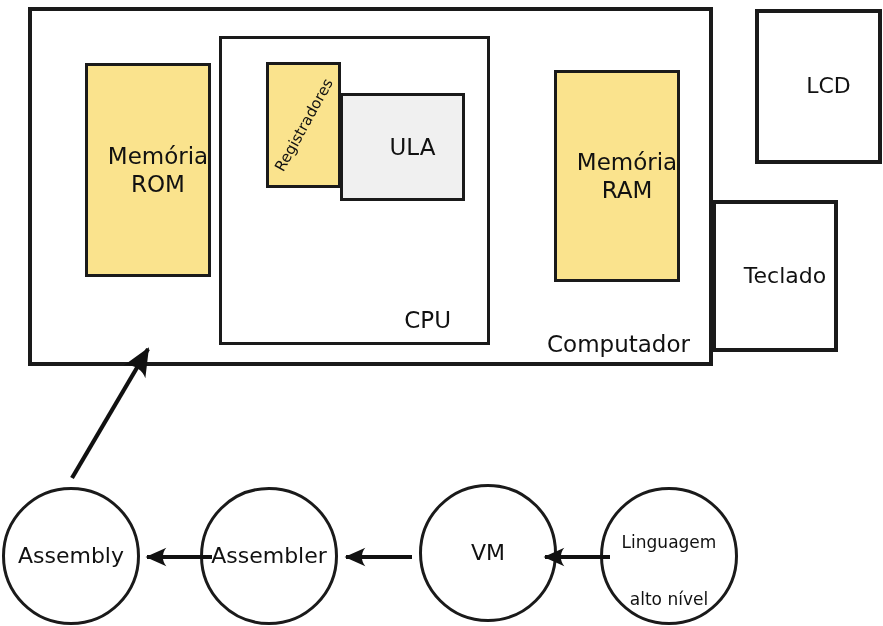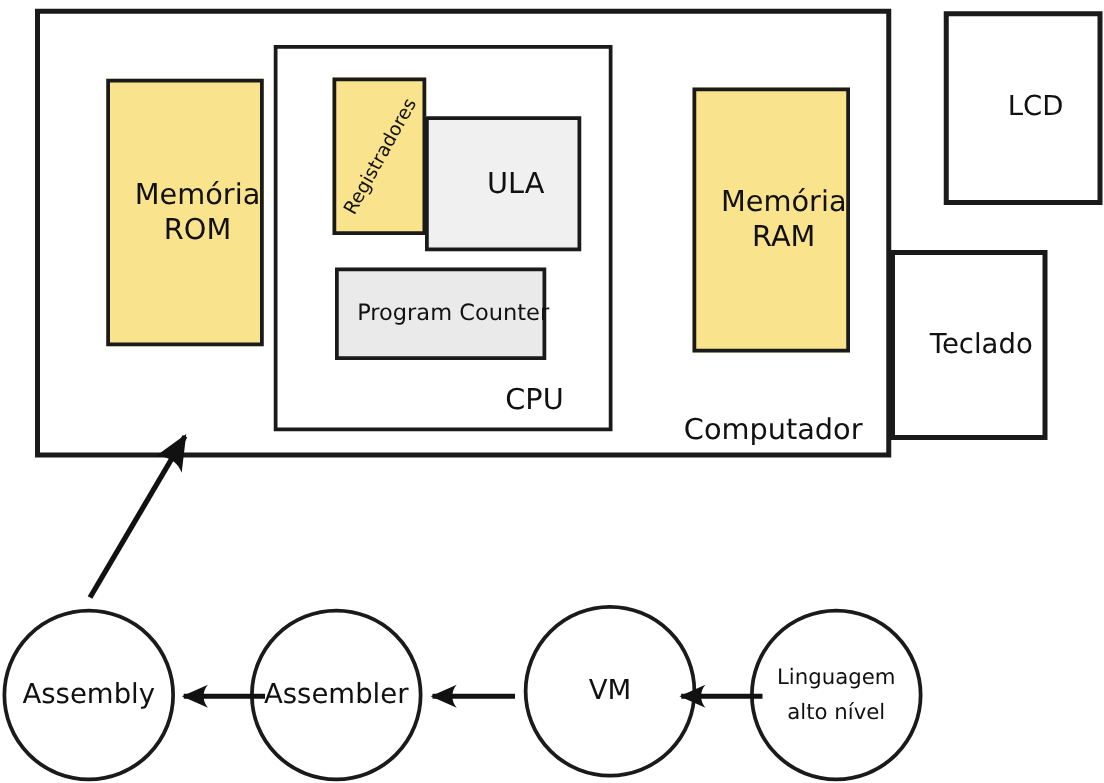--- a/index.html
+++ b/index.html
@@ -27,21 +27,21 @@
   .box.thick{border-width:4px;}
   .box.mem{background:var(--memory-fill);margin-left:28px;}
   .box.ula{background:var(--ula-fill);}
   .box.pc{background:var(--pc-fill);}
   .center-flex{
     display:flex;flex-direction:column;
     align-items:center;justify-content:center;
     text-align:center;height:100%;padding-left:20px;
   }
   .lbl{font-size:23px;line-height:1.22;white-space:nowrap;}
-  .lbl-sm{font-size:18px;line-height:1.55;white-space:nowrap;}
+  .lbl-sm{font-size:18px;line-height:1.55;white-space:nowrap;margin-top:29px;}
   .corner-label{
     position:absolute;
     font-size:23px;white-space:nowrap;
   }
   .rot-label{
     position:absolute;left:50%;top:50%;
     transform:translate(-50%,-50%) rotate(-61deg);
     font-size:15px;white-space:nowrap;
   }
   .circle{
@@ -87,25 +87,20 @@
   <div class="box mem" style="left:238px;top:62px;width:75px;height:126px;">
     <span class="rot-label">Registradores</span>
   </div>
 
   <div class="box ula" style="left:340px;top:59px;width:125px;height:108px;margin-top:34px;">
     <div class="center-flex">
       <span class="lbl">ULA</span>
     </div>
   </div>
 
-  <div class="box pc" style="left:268px;top:214px;width:169px;height:74px;">
-    <div class="center-flex">
-      <span class="lbl" style="font-size:18px;">Program Counter</span>
-    </div>
-  </div>
 
   <div class="box mem" style="left:526px;top:70px;width:126px;height:212px;">
     <div class="center-flex">
       <span class="lbl">Memória</span>
       <span class="lbl">RAM</span>
     </div>
   </div>
 
   <div class="box thick" style="left:755px;top:9px;width:127px;height:155px;">
     <div class="center-flex">

